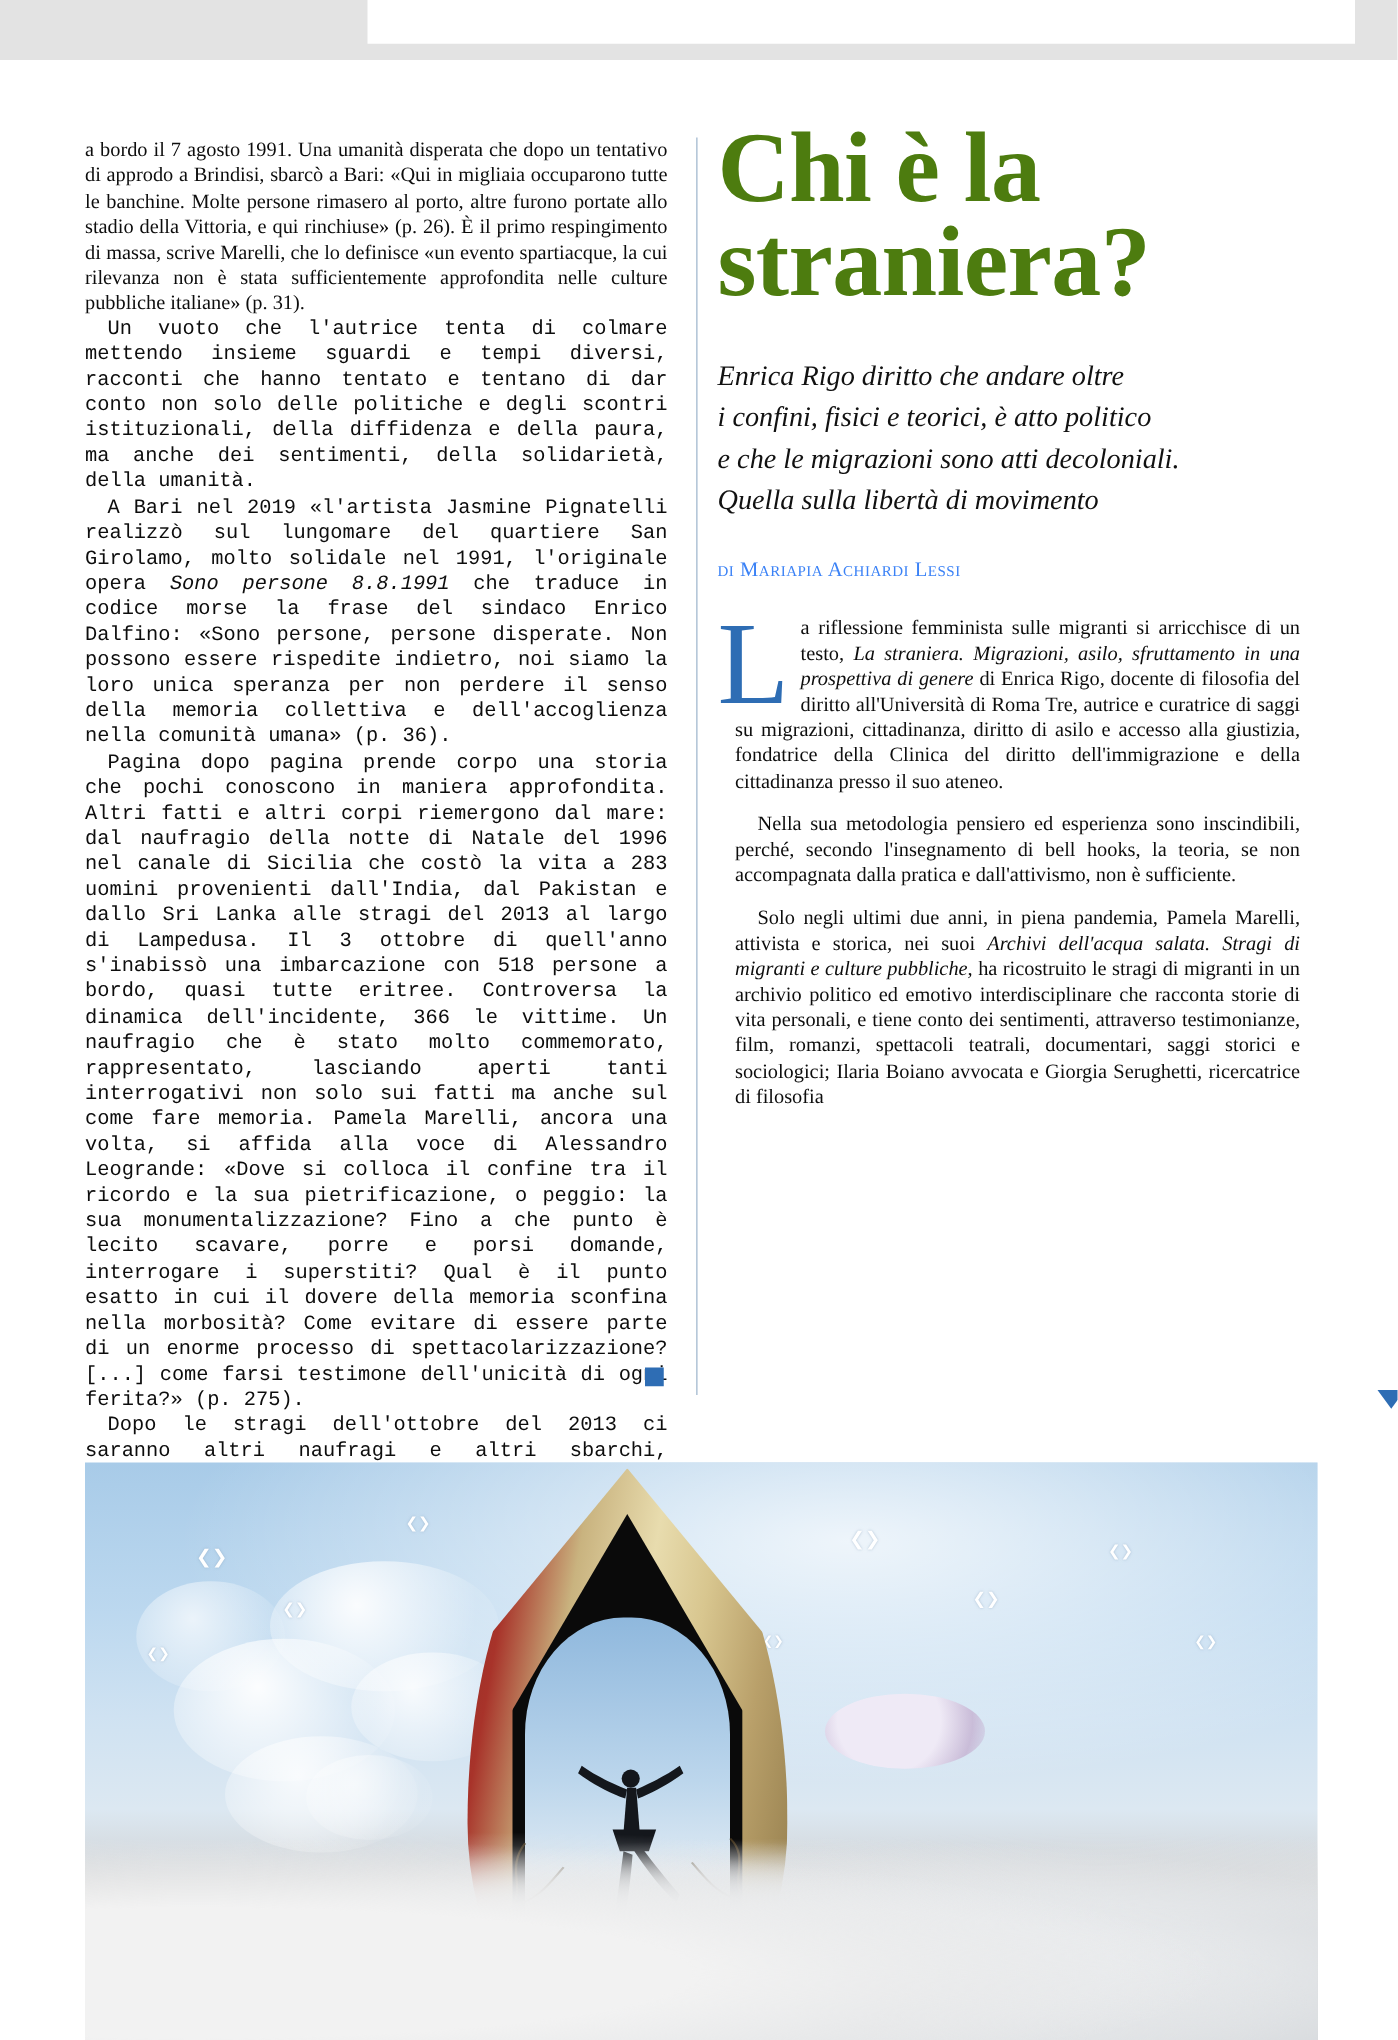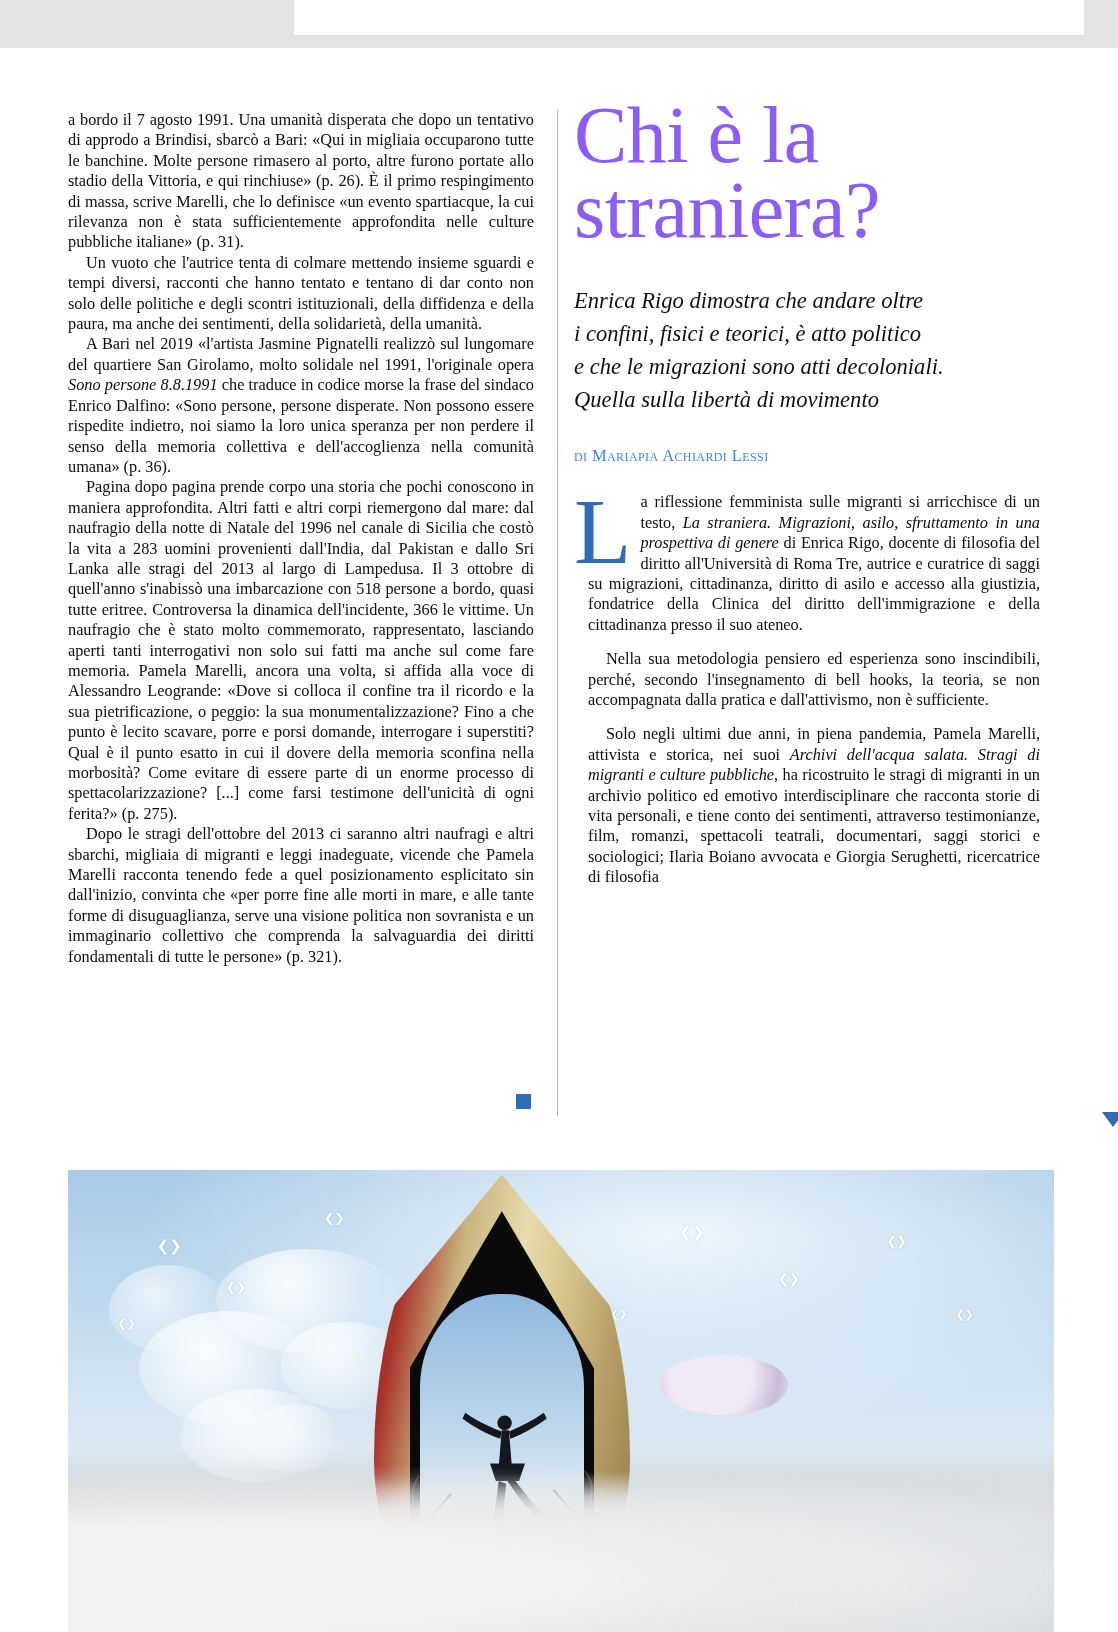--- a/index.html
+++ b/index.html
@@ -53,43 +53,43 @@
     position: absolute;
     left: 0; top: 0;
     width: 466px;
     font-size: 16.3px;
     line-height: 20.4px;
     text-align: justify;
     color: #0d0d0d;
     hyphens: manual;
   }
   #col-left p { margin: 0; text-indent: 0; }
-  #col-left p + p { text-indent: 18px; }
+  #col-left p + p { text-indent: 18px; font-family: Liberation Mono, monospace; }
 
   
   #col-divider {
     position: absolute;
     left: 489px; top: 0;
     width: 1px; height: 1006px;
     background: #9fb6cd;
   }
 
   
   #col-right {
     position: absolute;
     left: 506px; top: 0;
     width: 480px;
   }
 
   #headline {
     font-size: 80px;
     line-height: 0.94;
     letter-spacing: -0.5px;
-    font-weight: 400;
-    color: #8b5cf6;
+    font-weight: 700;
+    color: #4d7c0f;
     margin: -12px 0 0 0;
     font-family: "Liberation Serif", serif;
   }
 
   #standfirst {
     margin-top: 36px;
     font-style: italic;
     font-size: 22.6px;
     line-height: 33px;
     color: #111111;
@@ -251,21 +251,21 @@
         <p>Dopo le stragi dell'ottobre del 2013 ci saranno altri naufragi e altri sbarchi, migliaia di migranti e leggi inadeguate, vicende che Pamela Marelli racconta tenendo fede a quel posizionamento esplicitato sin dall'inizio, convinta che «per porre fine alle morti in mare, e alle tante forme di disuguaglianza, serve una visione politica non sovranista e un immaginario collettivo che comprenda la salvaguardia dei diritti fondamentali di tutte le persone» (p. 321).</p>
       </div>
 
     <div id="col-divider"></div>
 
     <div id="col-right">
 
       <h1 id="headline">Chi è la straniera?</h1>
 
       <div id="standfirst">
-          <div>Enrica Rigo dimostra che andare oltre</div>
+          <div>Enrica Rigo diritto che andare oltre</div>
           <div>i confini, fisici e teorici, è atto politico</div>
           <div>e che le migrazioni sono atti decoloniali.</div>
           <div>Quella sulla libertà di movimento</div>
         </div>
 
       <div id="byline">di Mariapia Achiardi Lessi</div>
 
       <div id="article-body">
         <span id="dropcap">L</span>
       <p>a riflessione femminista sulle migranti si arricchisce di un testo, <span class="em">La straniera. Migrazioni, asilo, sfruttamento in una prospettiva di genere</span> di Enrica Rigo, docente di filosofia del diritto all'Università di Roma Tre, autrice e curatrice di saggi su migrazioni, cittadinanza, diritto di asilo e accesso alla giustizia, fondatrice della Clinica del diritto dell'immigrazione e della cittadinanza presso il suo ateneo.</p>

